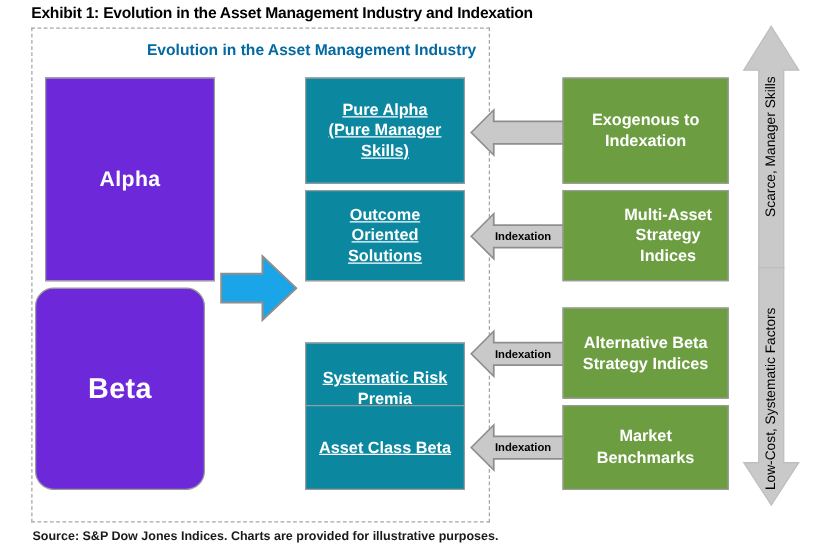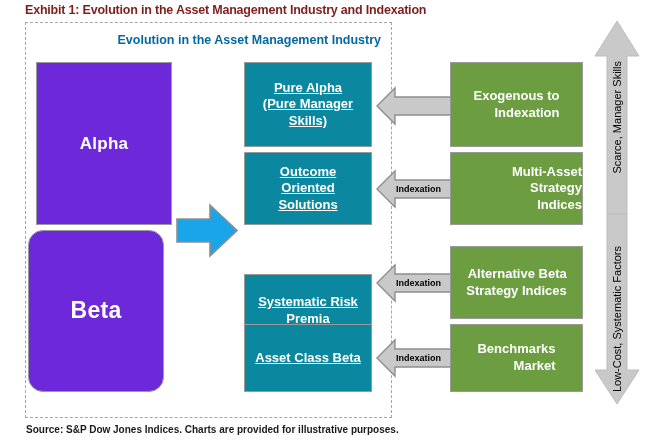--- a/index.html
+++ b/index.html
@@ -15,21 +15,21 @@
     overflow: hidden;
   }
 
   
   #exhibit-title {
     position: absolute;
     left: 25px;
     top: 3px;
     font-size: 12.5px;
     font-weight: bold;
-    color: #7f1d1d;
+    color: #000000;
     letter-spacing: -0.2px;
     white-space: nowrap;
   }
 
   
   #dashed-panel {
     position: absolute;
     left: 25px;
     top: 22px;
     width: 367px;
@@ -78,21 +78,21 @@
   }
 
   
   .mid { left: 244px; width: 128px; font-size: 13px; text-decoration: underline; }
   #box-pure-alpha         { top: 62px;  height: 85px; }
   #box-outcome-solutions  { top: 152px; height: 73px; }
   #box-systematic-risk    { top: 246px; height: 73px; margin-top: 28px; }
   #box-asset-class-beta   { top: 324px; height: 68px; }
 
   
-  .grn { left: 450px; width: 133px; font-size: 13px; text-align: right; }
+  .grn { left: 450px; width: 133px; font-size: 13px; }
   #box-exogenous    { top: 62px;  height: 85px; }
   #box-multi-asset  { top: 152px; height: 73px; padding-left: 36px; }
   #box-alt-beta     { top: 246px; height: 73px; }
   #box-market-bench { top: 324px; height: 68px; }
 
   
   #blue-arrow {
     position: absolute;
     left: 176px;
     top: 203px;
@@ -266,22 +266,22 @@
 
 <div class="box green grn" id="box-alt-beta">
   <div>
     <div>Alternative Beta</div>
     <div>Strategy Indices</div>
   </div>
 </div>
 
 <div class="box green grn" id="box-market-bench">
   <div>
+    <div>Market</div>
     <div>Benchmarks</div>
-    <div>Market</div>
   </div>
 </div>
 
 <div id="arrow-up-scarce">
   <svg viewBox="0 0 46 195" preserveAspectRatio="none" aria-hidden="true">
     <polygon points="23,1 45,36 33,36 33,194 13,194 13,36 1,36" fill="#c9c9c9" stroke="#bdbdbd" stroke-width="1" stroke-linejoin="miter"></polygon>
   </svg>
   <div class="vtext">
     <span>Scarce, Manager Skills</span>
   </div>

